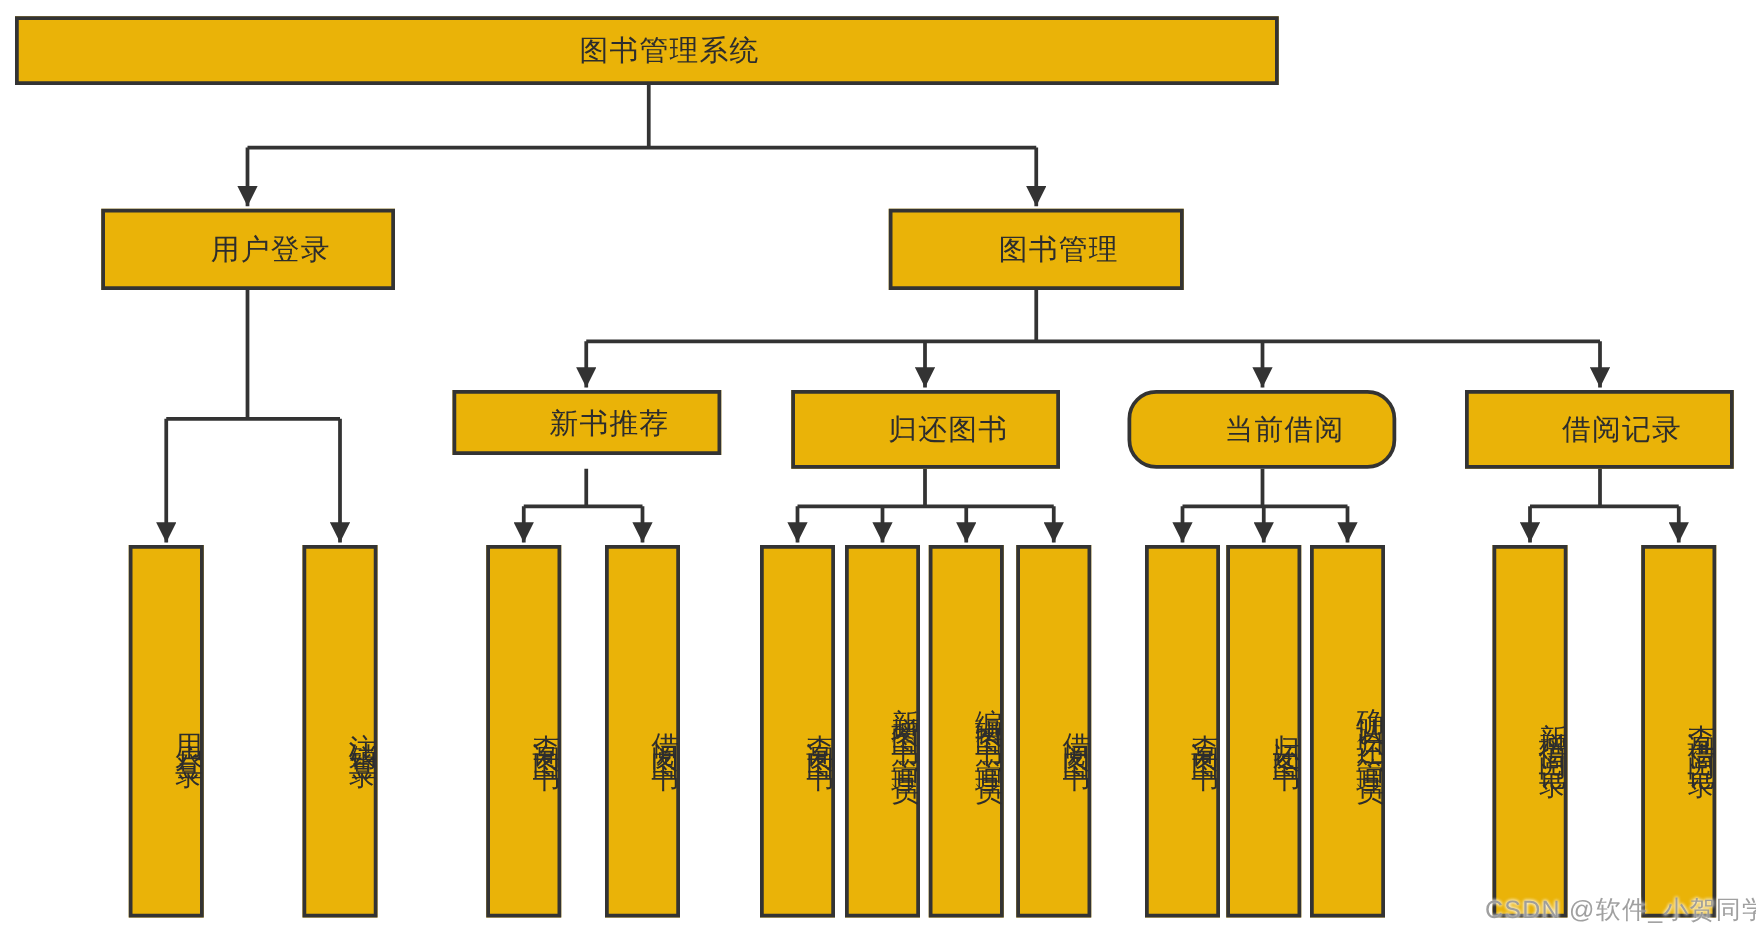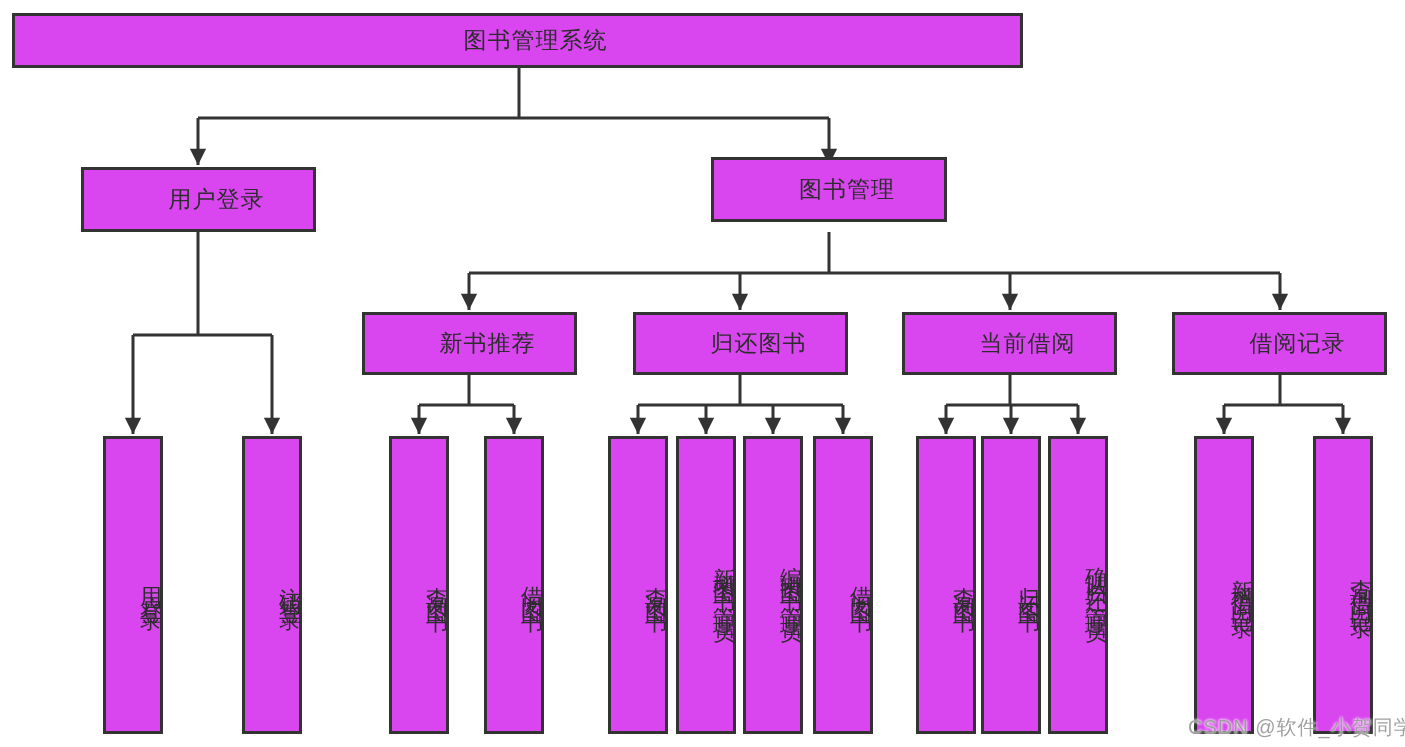--- a/index.html
+++ b/index.html
@@ -19,21 +19,21 @@
   .connectors {
     position: absolute;
     left: 0;
     top: 0;
     width: 1405px;
     height: 747px;
   }
   .box {
     position: absolute;
     box-sizing: border-box;
-    background: #d946ef;
+    background: #eab308;
     border: 3px solid #333333;
     display: flex;
     align-items: center;
     justify-content: center;
     font-size: 23px;
     letter-spacing: 1px;
     color: #2d2d2d;
     white-space: nowrap;
     padding-left: 36px;
   }
@@ -43,24 +43,24 @@
   .leaf .vtext {
     writing-mode: vertical-rl;
     text-orientation: mixed;
     letter-spacing: 8px;
     line-height: 1;
     white-space: nowrap;
   }
   
   #n-root        { left: 12px;   top: 13px;  width: 1011px; height: 55px; }
   #n-user-login  { left: 81px;   top: 167px; width: 235px;  height: 65px; }
-  #n-book-mgmt   { left: 711px;  top: 157px; width: 236px;  height: 65px; }
-  #n-new-book    { left: 362px;  top: 312px; width: 215px;  height: 63px; text-align: right; }
+  #n-book-mgmt   { left: 711px;  top: 167px; width: 236px;  height: 65px; }
+  #n-new-book    { left: 362px;  top: 312px; width: 215px;  height: 52px; text-align: right; }
   #n-borrowing   { left: 633px;  top: 312px; width: 215px;  height: 63px; }
-  #n-current     { left: 902px;  top: 312px; width: 215px;  height: 63px; }
+  #n-current     { left: 902px;  top: 312px; width: 215px;  height: 63px; border-radius: 23px; }
   #n-records     { left: 1172px; top: 312px; width: 215px;  height: 63px; }
   .leaf { top: 436px; width: 60px; height: 298px; }
   #lf-login      { left: 103px; }
   #lf-logout     { left: 242px; }
   #lf-nbr-query  { left: 389px; }
   #lf-nbr-borrow { left: 484px; }
   #lf-bb-query   { left: 608px; }
   #lf-bb-add     { left: 676px; }
   #lf-bb-edit    { left: 743px; }
   #lf-bb-borrow  { left: 813px; }

